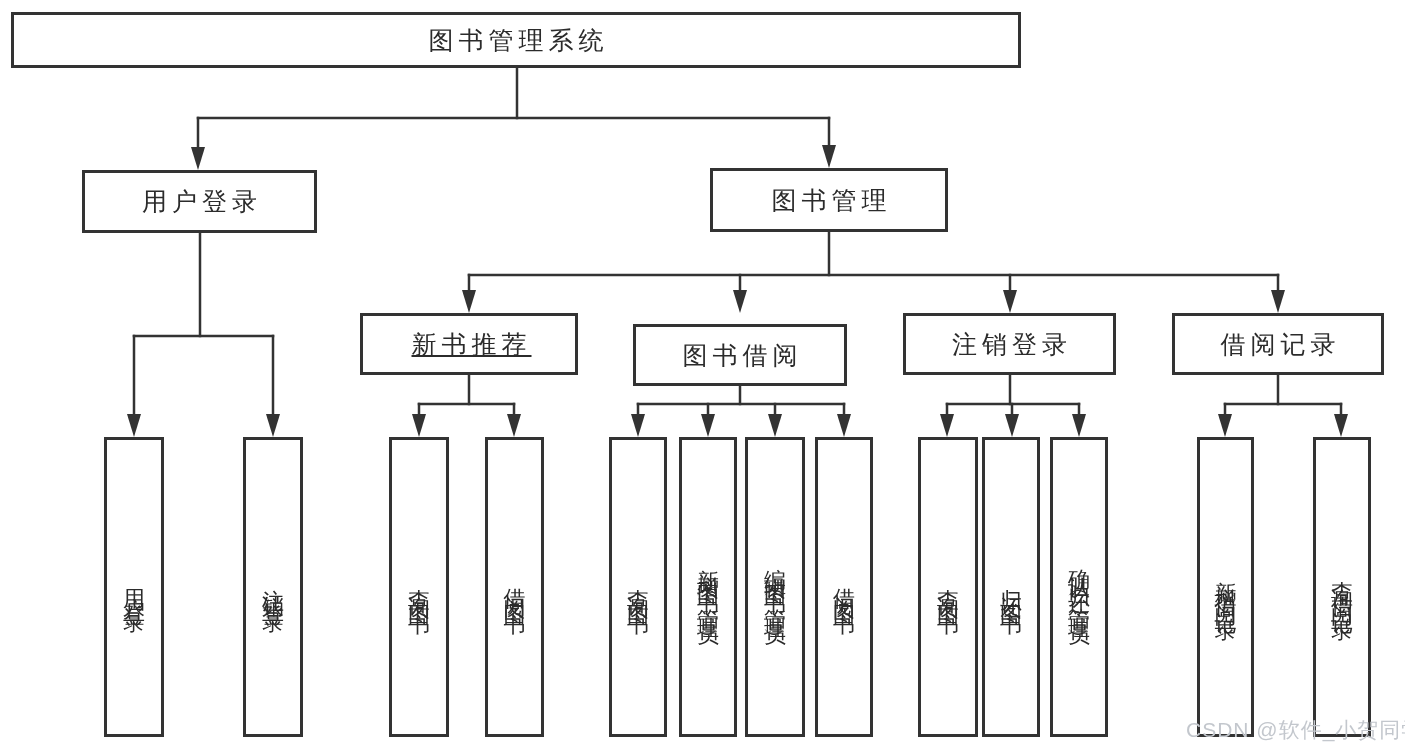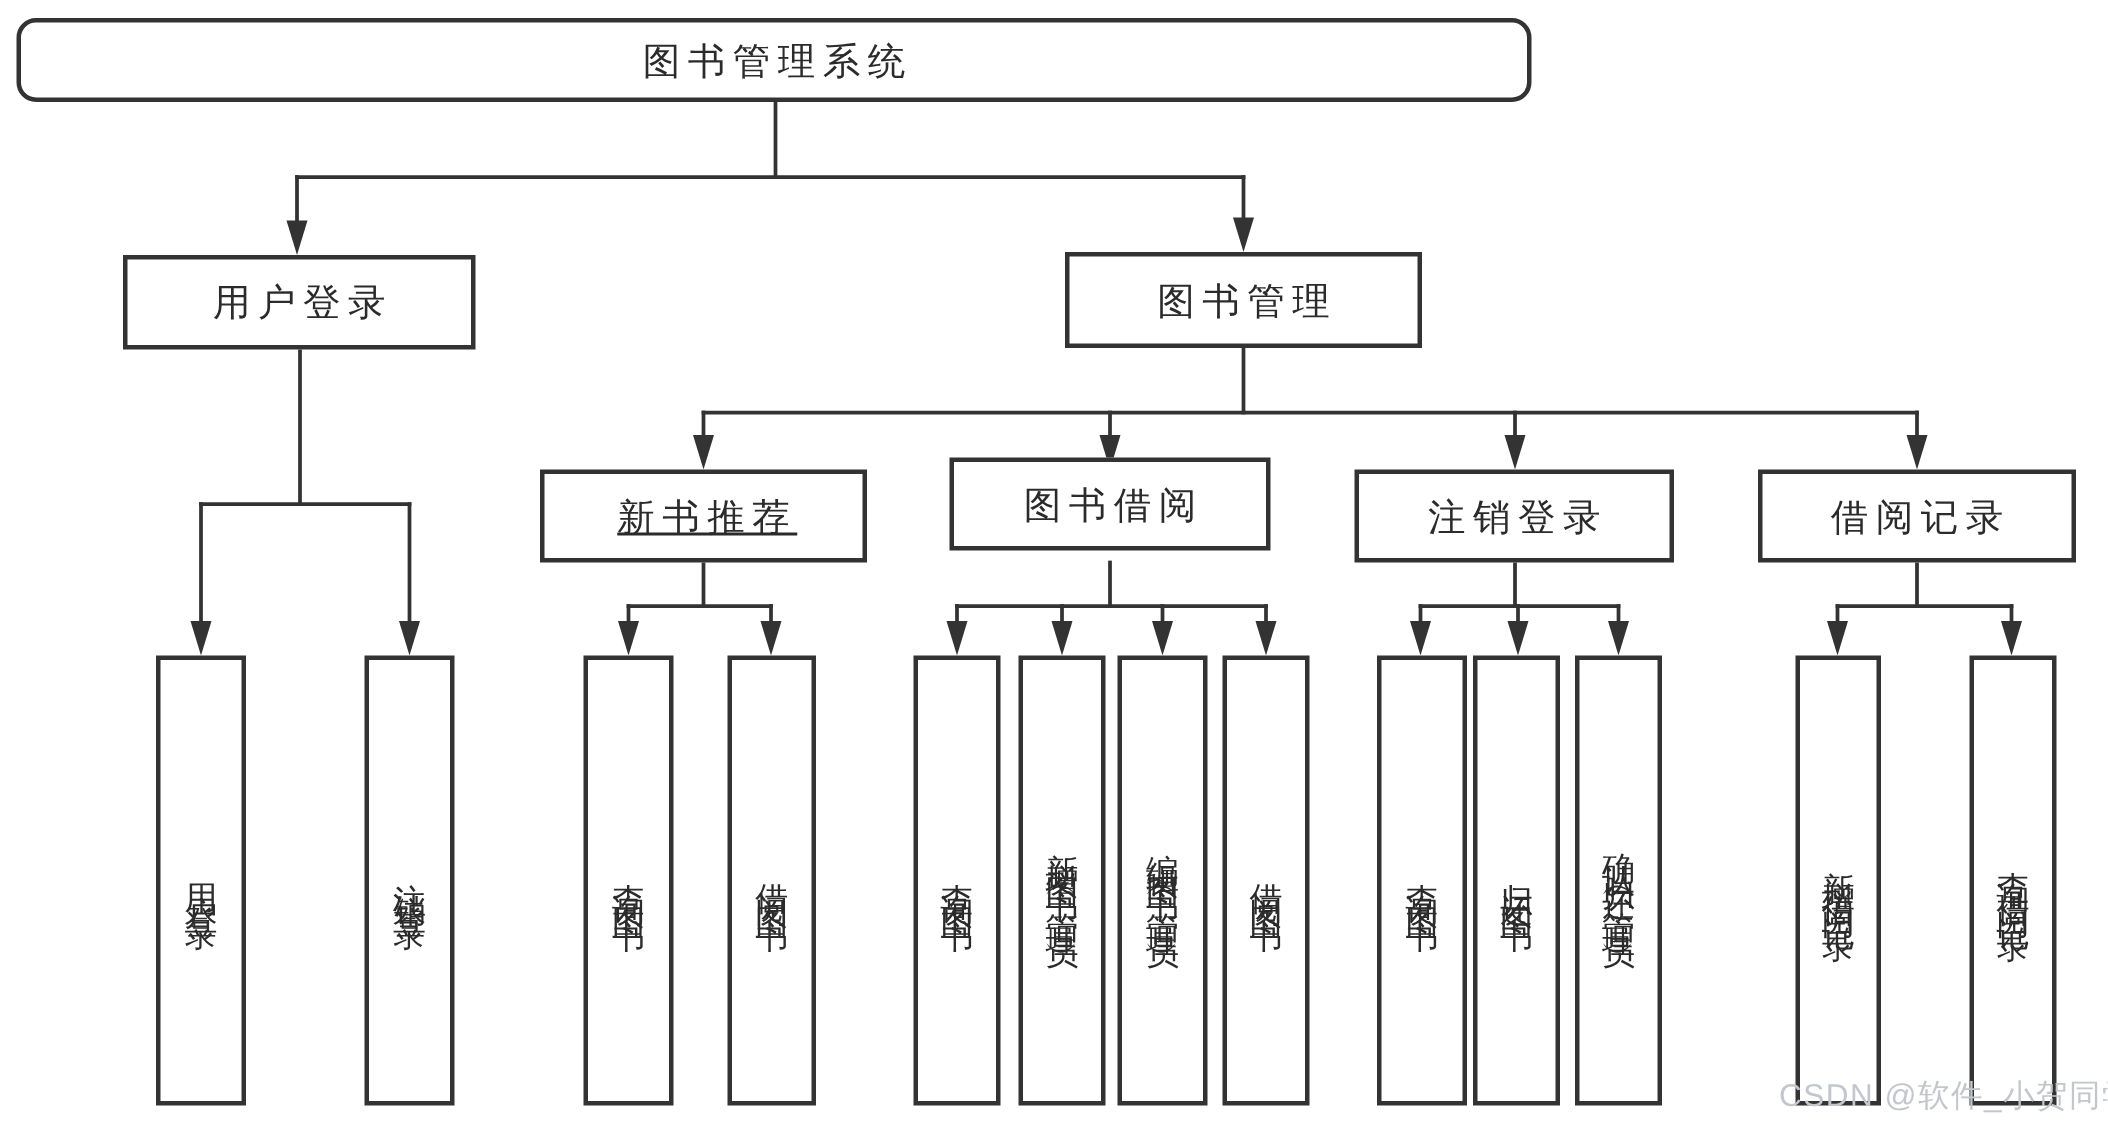--- a/index.html
+++ b/index.html
@@ -107,35 +107,35 @@
     <g>
       <line x1="1278" y1="375" x2="1278" y2="404"></line>
       <line x1="1225" y1="404" x2="1341" y2="404"></line>
       <line x1="1225" y1="404" x2="1225" y2="417"></line>
       <polygon points="1218,414 1232,414 1225,437"></polygon>
       <line x1="1341" y1="404" x2="1341" y2="417"></line>
       <polygon points="1334,414 1348,414 1341,437"></polygon>
     </g>
   </svg>
 
-  <div class="box h" style="left:11px;top:12px;width:1010px;height:56px;border-radius:13px;">
+  <div class="box h" style="left:11px;top:12px;width:1010px;height:56px;">
     <span class="lbl">图书管理系统</span>
   </div>
 
   <div class="box h" style="left:82px;top:170px;width:235px;height:63px;">
     <span class="lbl">用户登录</span>
   </div>
   <div class="box h" style="left:710px;top:168px;width:238px;height:64px;">
     <span class="lbl">图书管理</span>
   </div>
 
   <div class="box h" style="left:360px;top:313px;width:218px;height:62px;text-decoration:underline;">
     <span class="lbl">新书推荐</span>
   </div>
-  <div class="box h" style="left:633px;top:305px;width:214px;height:62px;">
+  <div class="box h" style="left:633px;top:324px;width:214px;height:62px;">
     <span class="lbl">图书借阅</span>
   </div>
   <div class="box h" style="left:903px;top:313px;width:213px;height:62px;">
     <span class="lbl">注销登录</span>
   </div>
   <div class="box h" style="left:1172px;top:313px;width:212px;height:62px;">
     <span class="lbl">借阅记录</span>
   </div>
 
   <div class="box v" style="left:104px;top:437px;width:60px;height:300px;">

